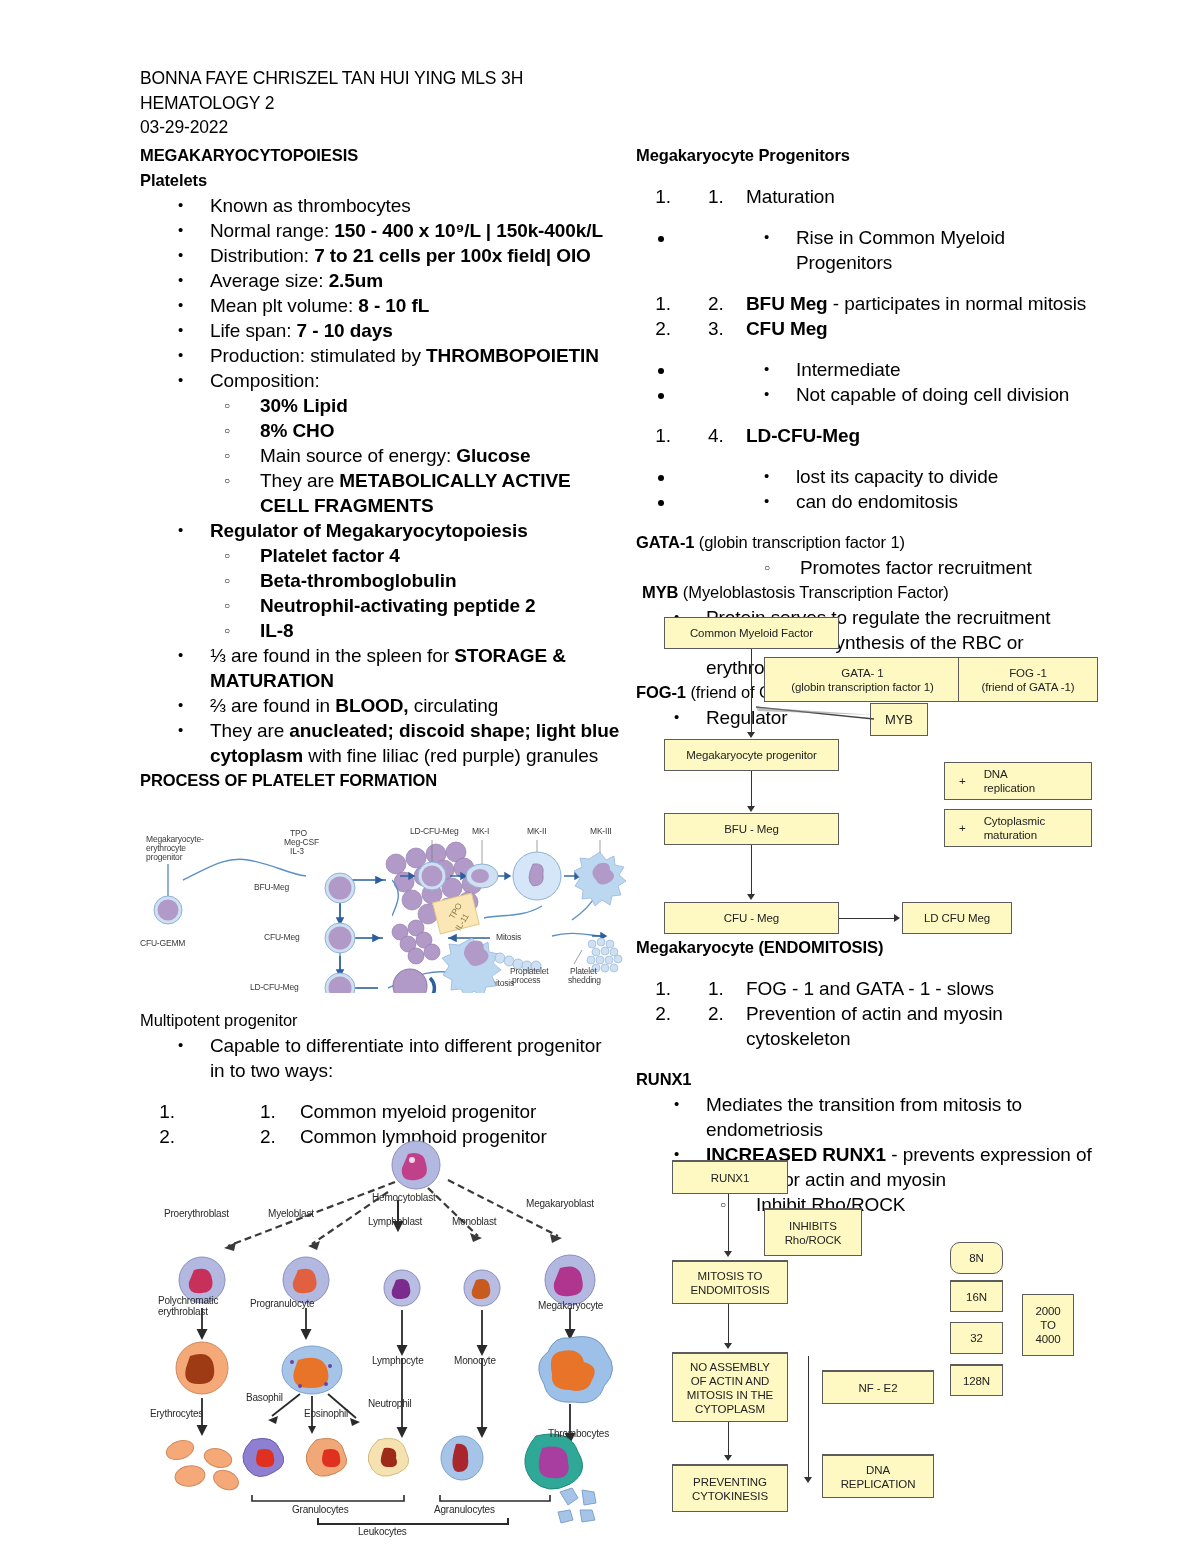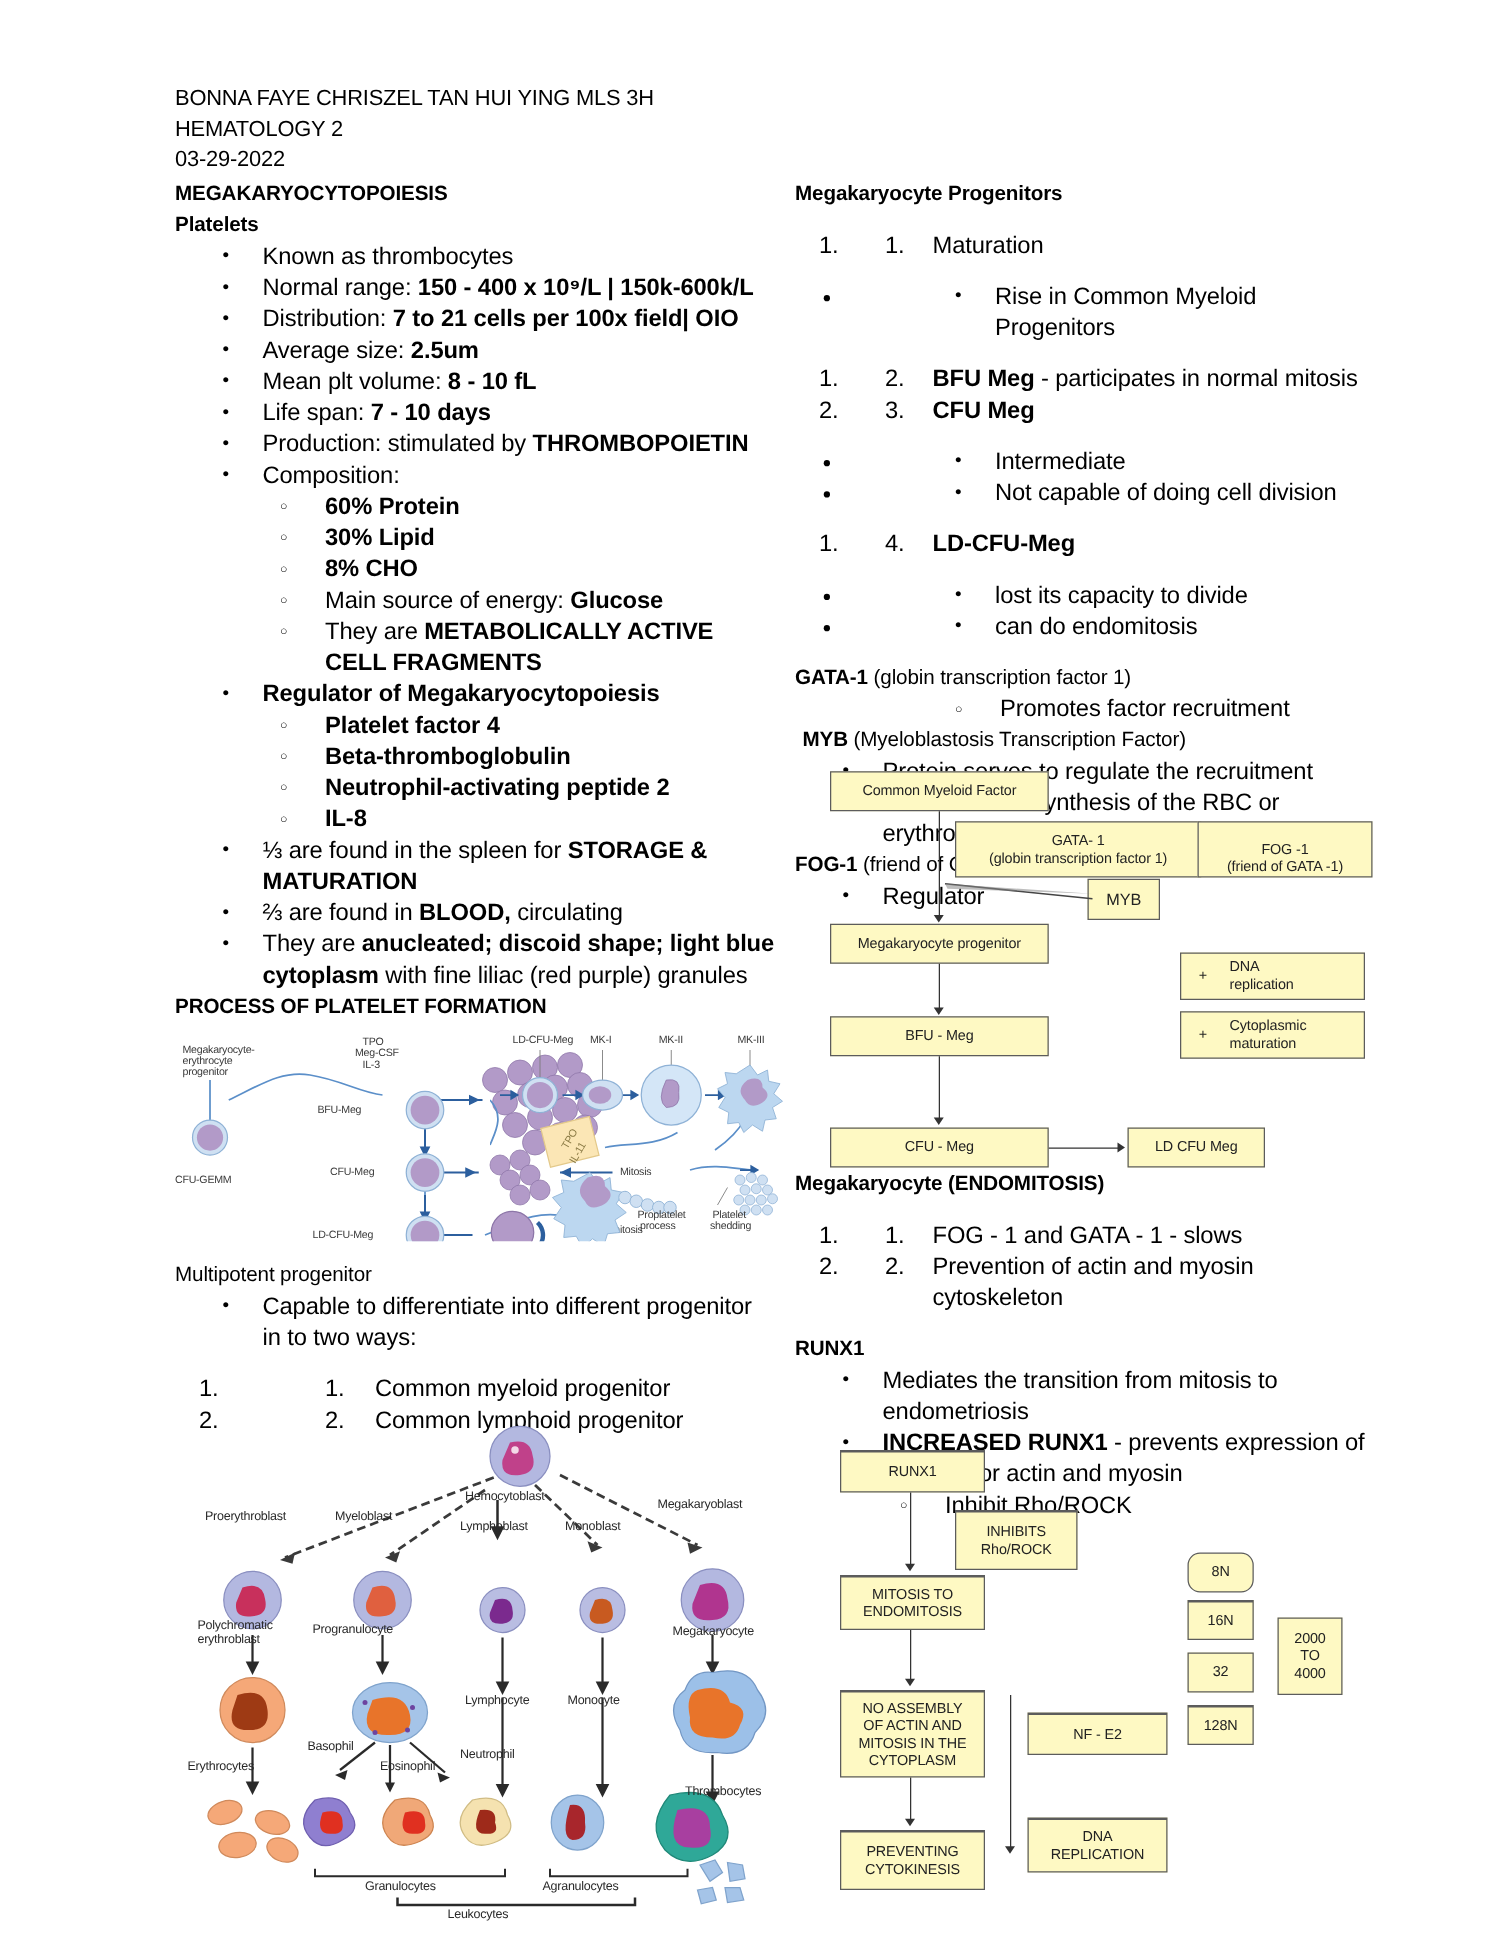--- a/index.html
+++ b/index.html
@@ -190,21 +190,21 @@
   <div class="col-left">
 
     <div class="h">MEGAKARYOCYTOPOIESIS</div>
     <div class="h">Platelets</div>
 
     <ul class="lvl1">
       <li>
         <span>Known as thrombocytes</span>
       </li>
       <li>
-        <span>Normal range: </span><b>150 - 400 x 10⁹/L | 150k-600k/L</b>
+        <span>Normal range: </span><b>150 - 400 x 10⁹/L | 150k-400k/L</b>
       </li>
       <li>
         <span>Distribution: </span><b>7 to 21 cells per 100x field| OIO</b>
       </li>
       <li>
         <span>Average size: </span><b>2.5um</b>
       </li>
       <li>
         <span>Mean plt volume: </span><b>8 - 10 fL</b>
       </li>
@@ -213,21 +213,20 @@
       </li>
       <li>
         <span>Production: stimulated by </span><b>THROMBOPOIETIN</b>
       </li>
       <li>
         <span>Composition:</span>
       </li>
     </ul>
 
     <ul class="lvl2">
-      <li><b>60% Protein</b></li>
       <li><b>30% Lipid</b></li>
       <li><b>8% CHO</b></li>
       <li><span>Main source of energy: </span><b>Glucose</b></li>
       <li><span>They are </span><b>METABOLICALLY ACTIVE CELL FRAGMENTS</b></li>
     </ul>
 
     <ul class="lvl1">
       <li><b>Regulator of Megakaryocytopoiesis</b></li>
     </ul>
 
@@ -621,21 +620,21 @@
   <div class="fc" style="left:636px; top:617px; width:470px; height:318px;">
     <div class="box" style="left:28px; top:0px; width:175px; height:32px;">
         <span>Common Myeloid Factor</span>
       </div>
 
     <div class="box" style="left:128px; top:40px; width:197px; height:45px; flex-direction:column;">
       <span>GATA- 1</span>
       <span>(globin transcription factor 1)</span>
     </div>
 
-    <div class="box" style="left:322px; top:40px; width:140px; height:45px; flex-direction:column;justify-content:flex-end;">
+    <div class="box" style="left:322px; top:40px; width:140px; height:45px; flex-direction:column;">
       <span>FOG -1</span>
       <span>(friend of GATA -1)</span>
     </div>
 
     <div class="box" style="left:234px; top:86px; width:58px; height:33px; font-size:13px;">
         <span>MYB</span>
       </div>
 
     <div class="box" style="left:28px; top:122px; width:175px; height:32px;">
         <span>Megakaryocyte progenitor</span>

